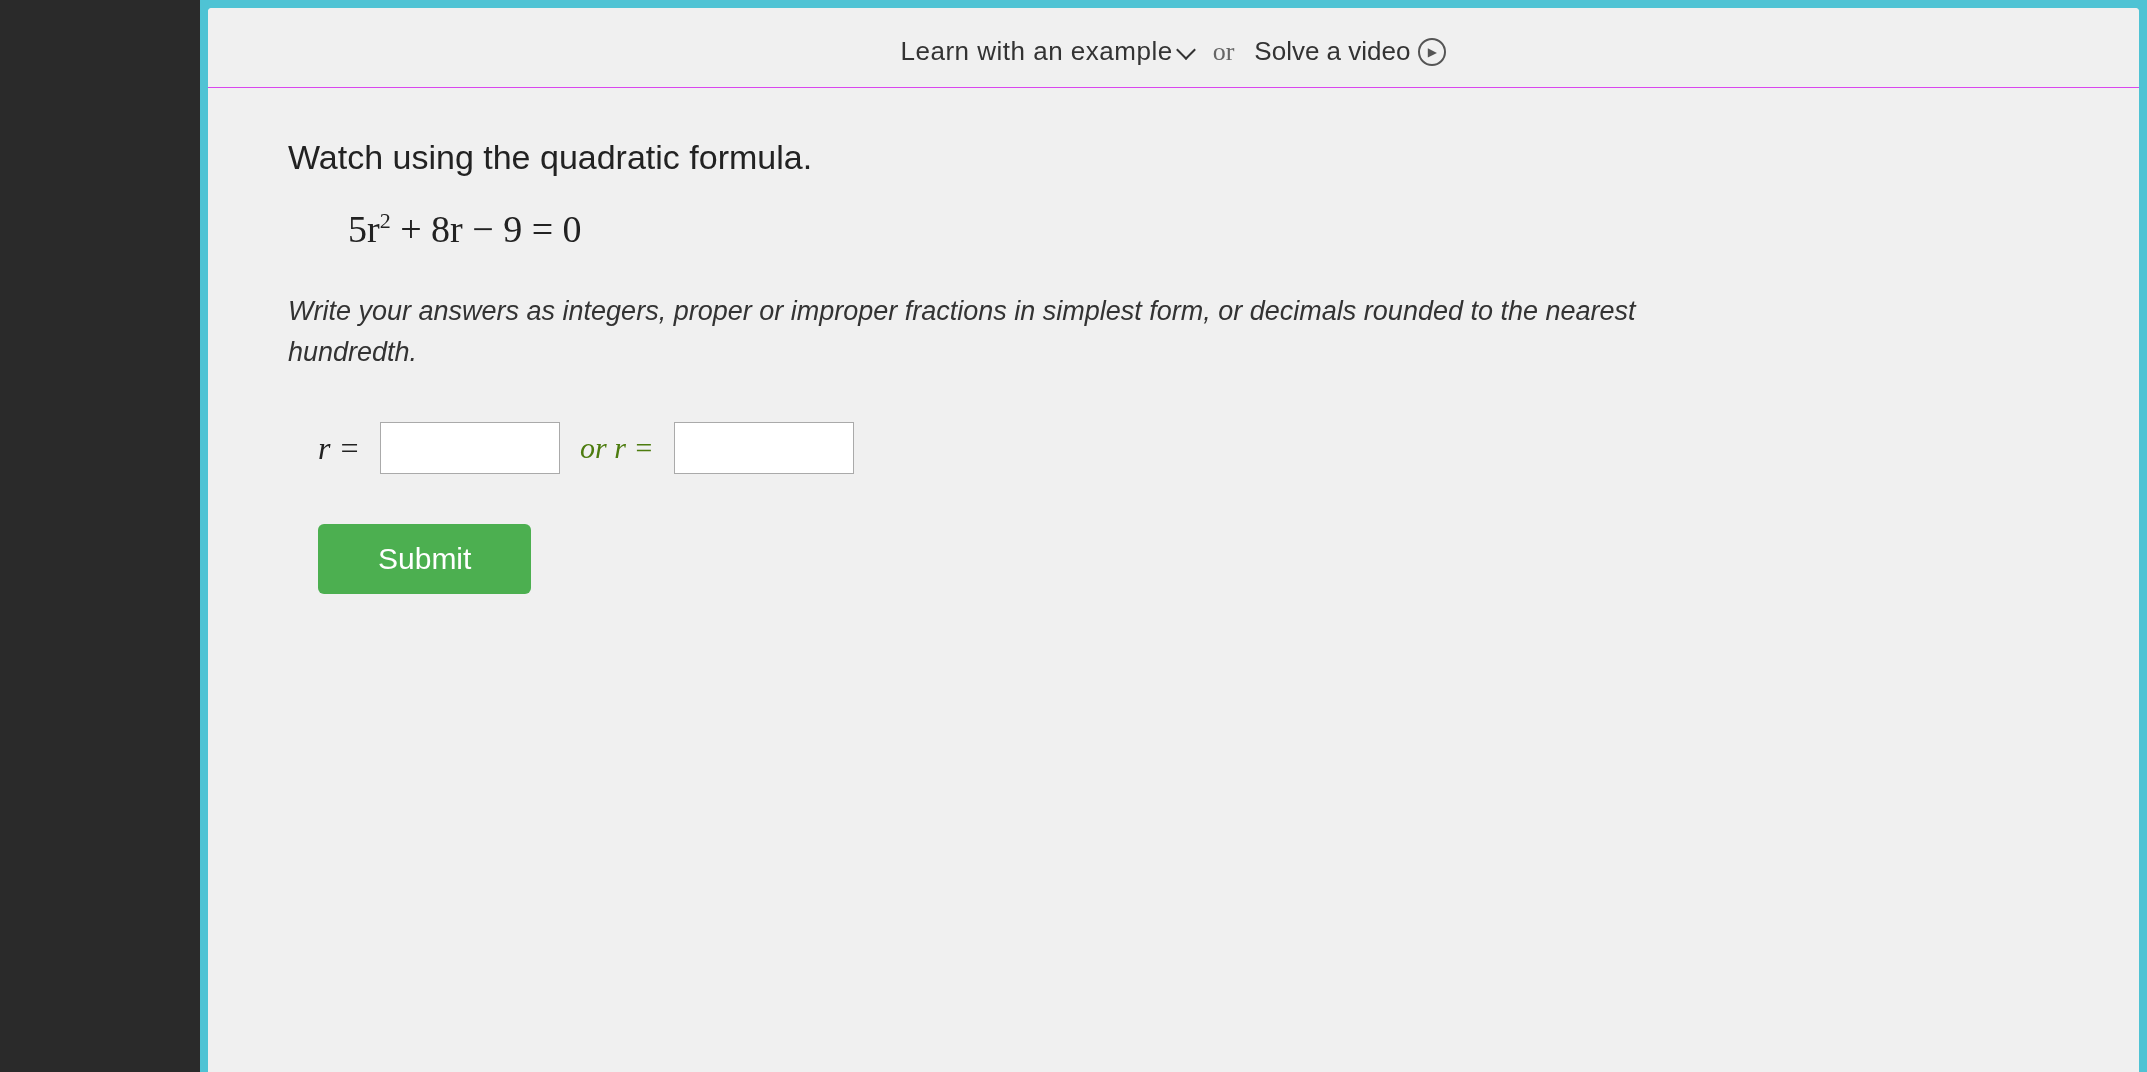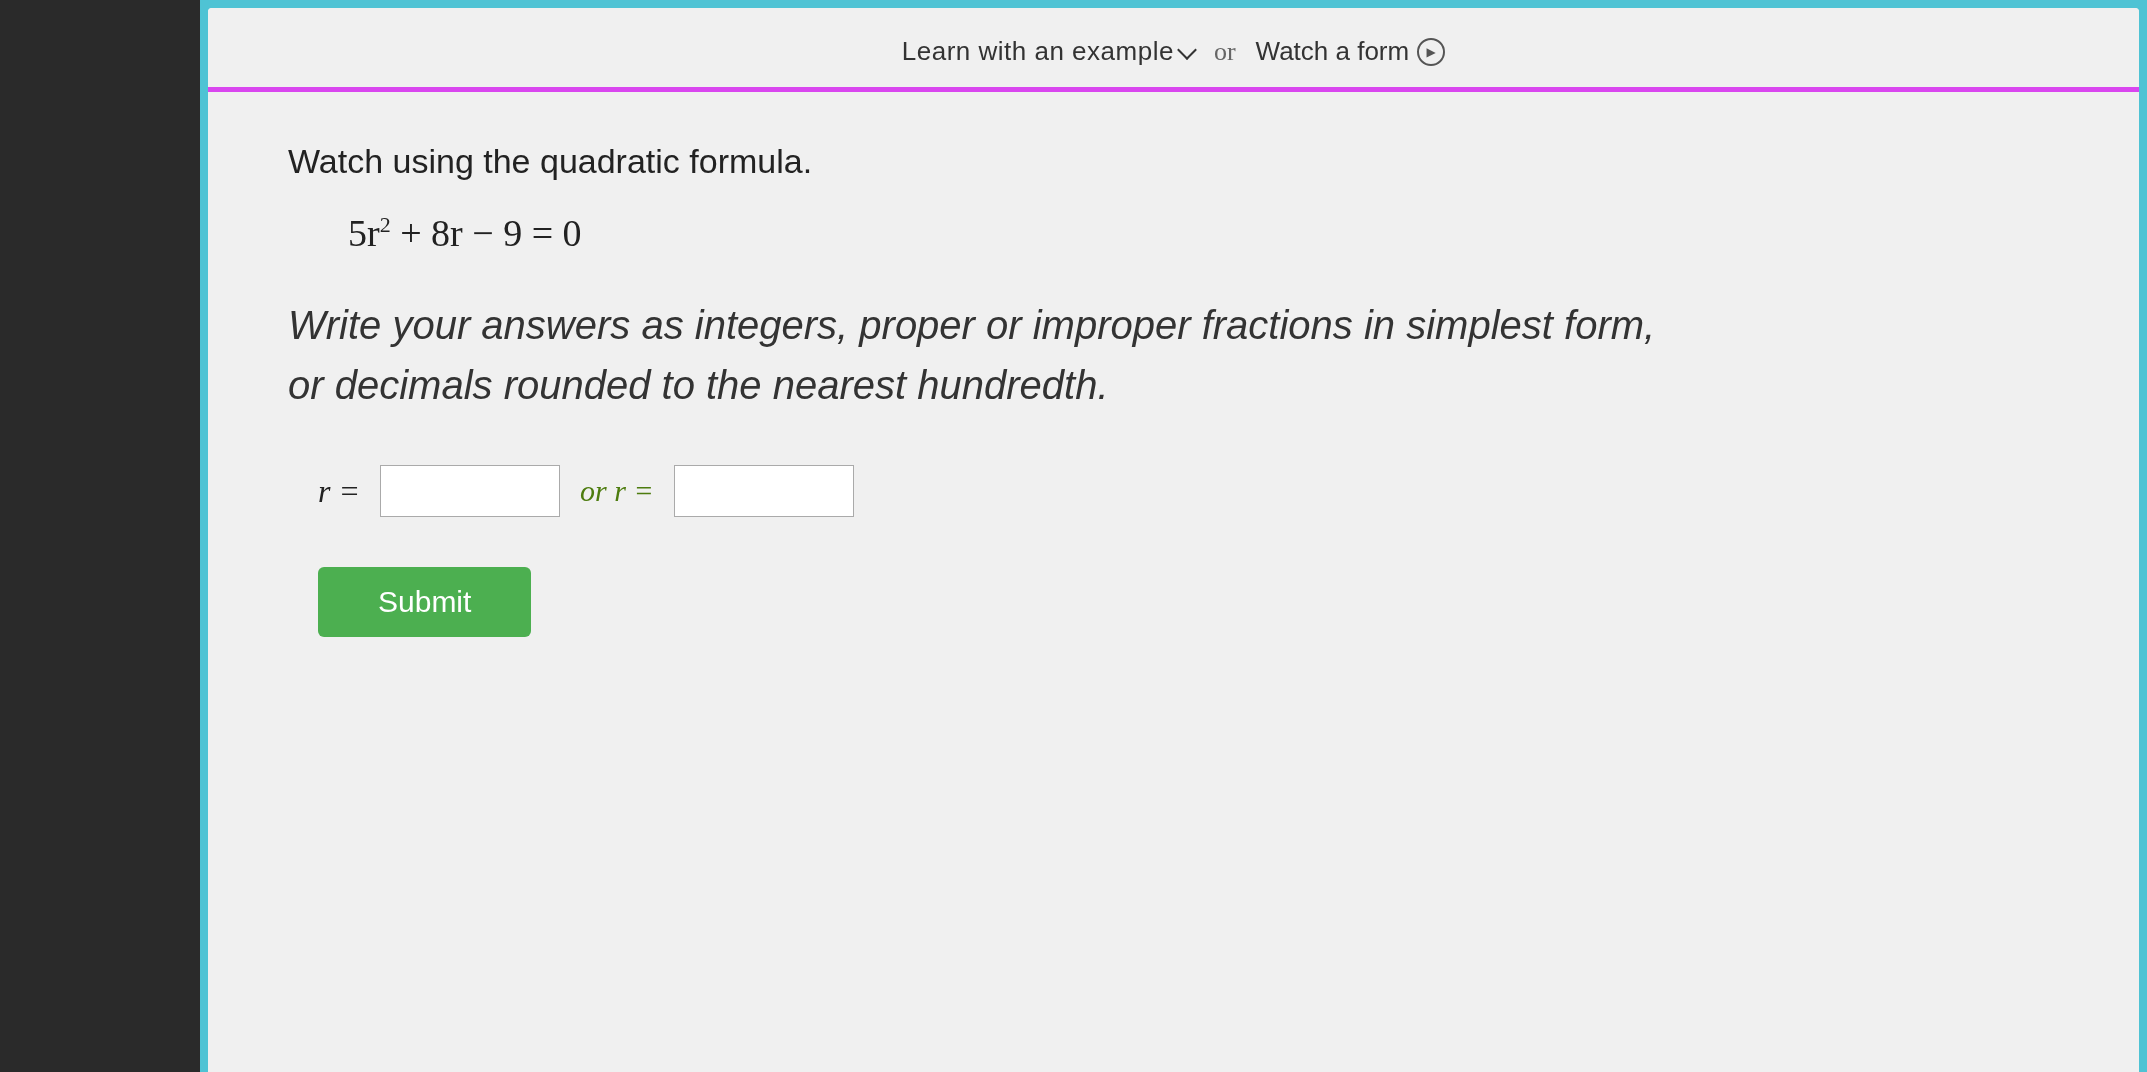--- a/index.html
+++ b/index.html
@@ -41,21 +41,21 @@
       overflow: hidden;
     }
 
     .top-bar {
       width: 100%;
       padding: 28px 60px 20px 60px;
       display: flex;
       align-items: center;
       justify-content: center;
       gap: 20px;
-      border-bottom: 5px solid #d946ef;
+      border-bottom: 1px solid #d946ef;
       background: #f0f0f0;
     }
 
     .learn-example-btn {
       display: flex;
       align-items: center;
       gap: 6px;
       font-size: 26px;
       color: #333;
       cursor: pointer;
@@ -127,21 +127,21 @@
       color: #222;
       font-family: 'Times New Roman', serif;
     }
 
     .equation sup {
       font-size: 22px;
       vertical-align: super;
     }
 
     .instructions {
-      font-size: 40px;
+      font-size: 27px;
       color: #333;
       font-style: italic;
       margin-bottom: 50px;
       line-height: 1.5;
       max-width: 1400px;
     }
 
     .answer-row {
       display: flex;
       align-items: center;
@@ -194,21 +194,21 @@
 <div class="main-wrapper">
   <div class="content-area">
 
     <div class="top-bar">
       <button class="learn-example-btn">
         <span>Learn with an example</span>
         <span class="chevron-down"></span>
       </button>
       <span class="or-text">or</span>
       <button class="watch-video-btn">
-        <span>Watch a form</span>
+        <span>Solve a video</span>
         <span class="play-icon">▶</span>
       </button>
     </div>
 
     <div class="problem-content">
 
       <div class="problem-title">Watch using the quadratic formula.</div>
 
       <div class="equation-block">
         <span class="equation">

